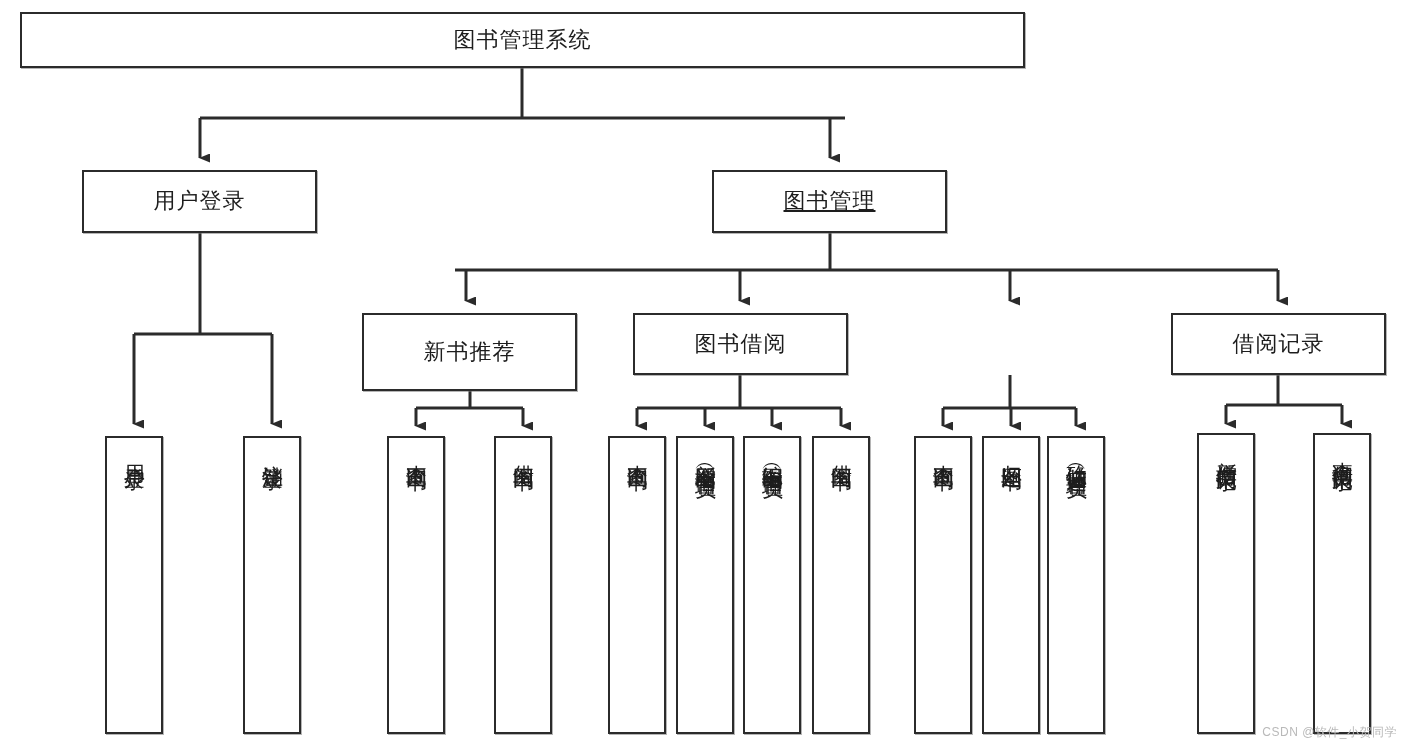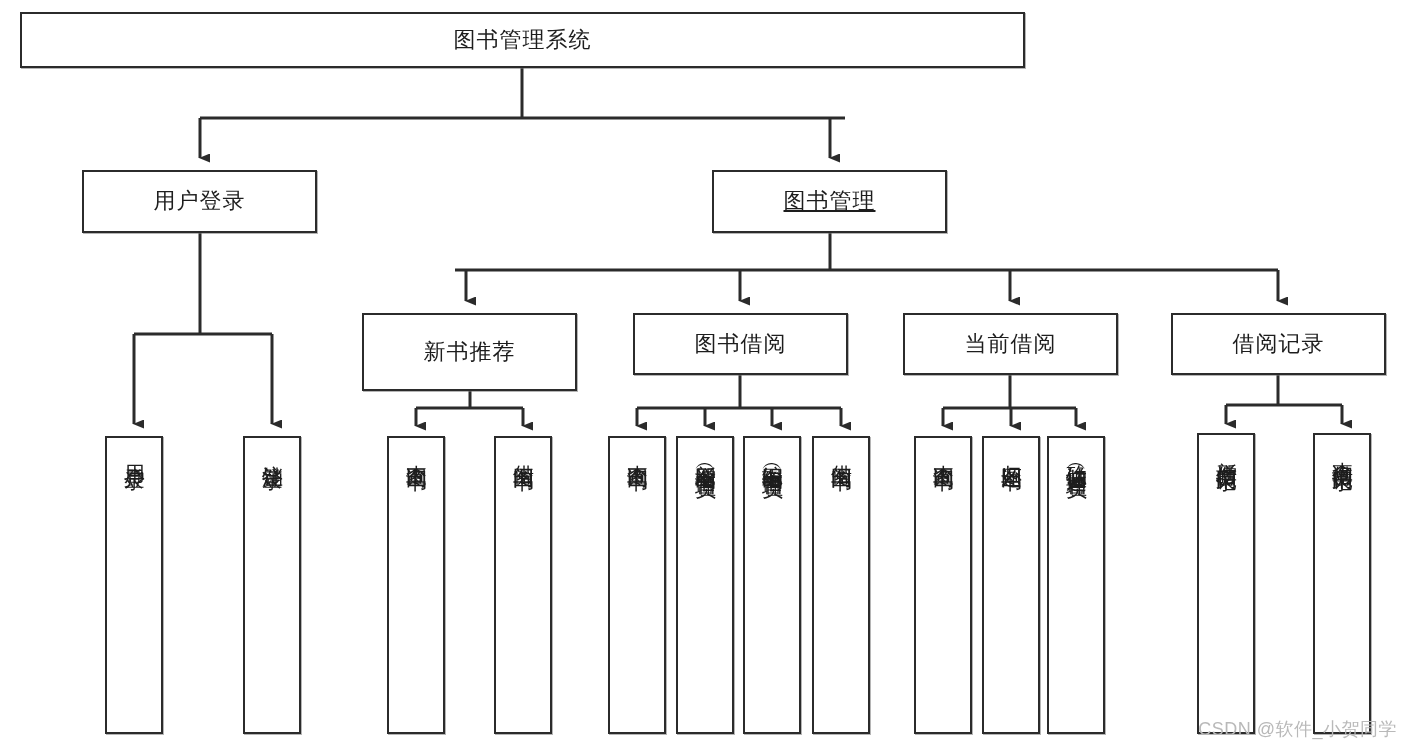--- a/index.html
+++ b/index.html
@@ -55,21 +55,21 @@
     text-orientation: upright;
     -webkit-writing-mode: vertical-rl;
     white-space: nowrap;
     letter-spacing: 2px;
     display: block;
   }
   #watermark {
     position: absolute;
     right: 8px;
     bottom: 6px;
-    font-size: 18px;
+    font-size: 12px;
     color: #b9b9b9;
     letter-spacing: 0.5px;
     white-space: nowrap;
     user-select: none;
   }
 </style>
 </head>
 <body>
 
 <div id="diagram-root">
@@ -134,23 +134,20 @@
   <div class="node horizontal" style="left:712px; top:170px; width:235px; height:63px;text-decoration:underline;">
     <span>图书管理</span>
   </div>
 
   <div class="node horizontal" style="left:362px; top:313px; width:215px; height:78px;">
     <span>新书推荐</span>
   </div>
   <div class="node horizontal" style="left:633px; top:313px; width:215px; height:62px;">
     <span>图书借阅</span>
   </div>
-  <div class="node horizontal" style="left:903px; top:313px; width:215px; height:62px;">
-    <span>当前借阅</span>
-  </div>
   <div class="node horizontal" style="left:1171px; top:313px; width:215px; height:62px;justify-content:center;">
     <span>借阅记录</span>
   </div>
 
   <div class="node vertical" style="left:105px; top:436px; width:58px; height:298px;">
     <span class="vlabel">用户登录</span>
   </div>
   <div class="node vertical" style="left:243px; top:436px; width:58px; height:298px;">
     <span class="vlabel">注销登录</span>
   </div>

